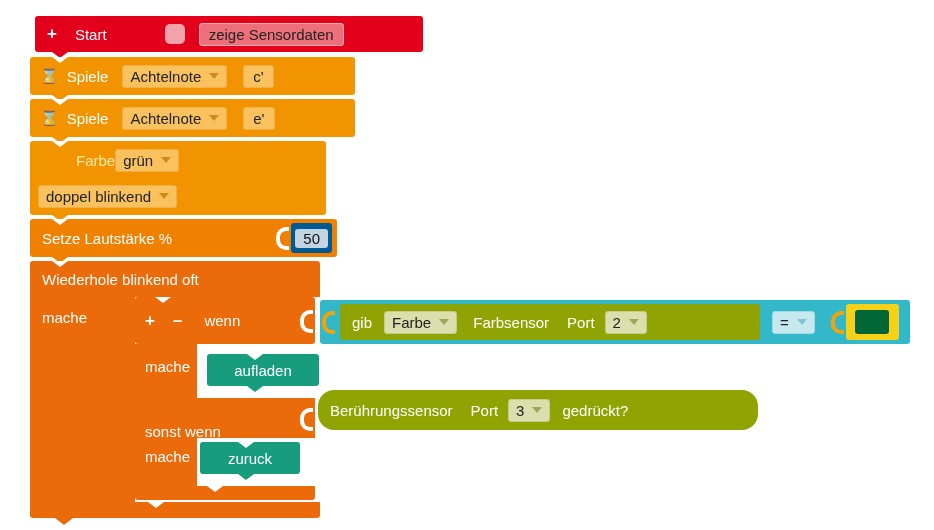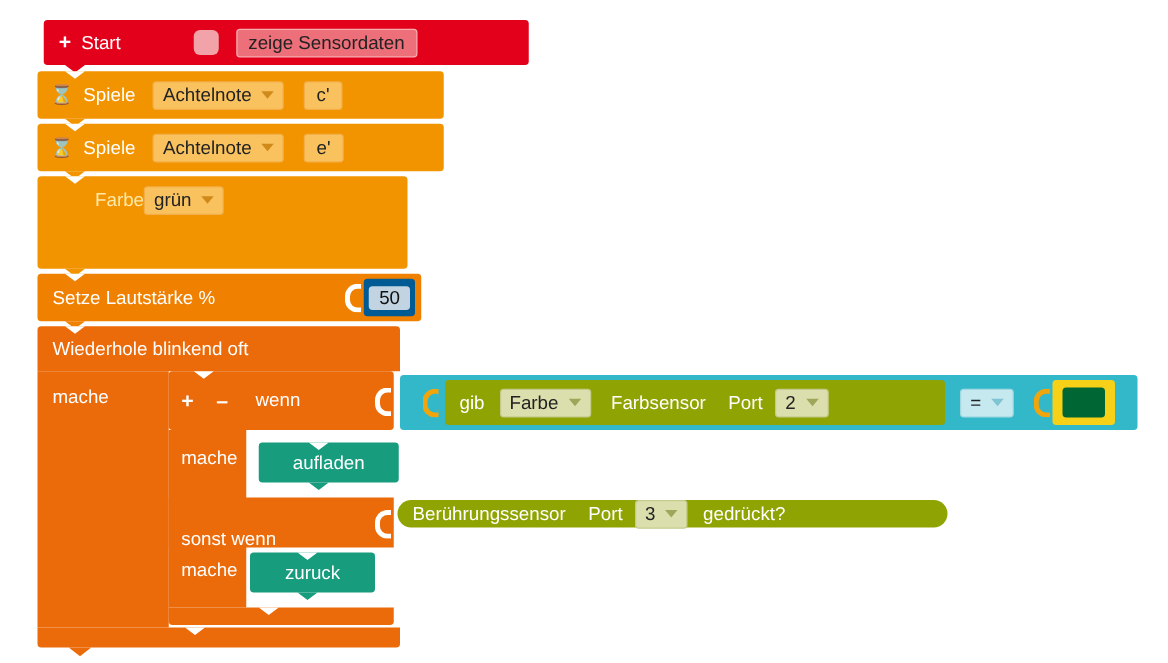--- a/index.html
+++ b/index.html
@@ -56,21 +56,21 @@
   .call-label{width:100%;text-align:center;}
 </style>
 </head>
 <body>
 
 <div class="workspace">
 
   <div class="block red" style="left:35px;top:16px;width:388px;height:36px;">
     <div class="hrow" style="padding:0 12px;">
       <span class="mut-btn">+</span>
-      <span class="lbl" style="margin-left:8px;">Start</span>
+      <span class="lbl" style="margin-left:18px;">Start</span>
       <span class="chk" style="margin-left:58px;"></span>
       <span class="toggle-field" style="margin-left:14px;">zeige Sensordaten</span>
     </div>
     <span class="tab" style="left:17px;border-top:6px solid #E2001A;"></span>
   </div>
 
   <div class="block orange" style="left:30px;top:57px;width:325px;height:38px;">
     <span class="notch" style="left:22px;"></span>
     <div class="hrow" style="padding:0 10px;">
       <span class="icon-glyph">⌛</span>
@@ -97,20 +97,26 @@
     </div>
     <span class="tab" style="left:22px;border-top:6px solid #F29400;"></span>
   </div>
 
   <div class="block orange" style="left:30px;top:141px;width:296px;height:74px;">
     <span class="notch" style="left:22px;"></span>
     <div class="hrow" style="height:38px;padding:0 8px 0 46px;">
       <span class="lbl farbe-label">Farbe</span>
       <span class="dd dd-orange" style="margin-left:0;">
         <span>grün</span>
+        <span class="dd-arrow arr-orange"></span>
+      </span>
+    </div>
+    <div class="hrow" style="height:34px;padding:0 8px;">
+      <span class="dd dd-orange">
+        <span>doppel blinkend</span>
         <span class="dd-arrow arr-orange"></span>
       </span>
     </div>
     <span class="tab" style="left:22px;border-top:6px solid #F29400;"></span>
   </div>
 
   <div class="block sound" style="left:30px;top:219px;width:307px;height:38px;">
     <span class="notch" style="left:22px;"></span>
     <div class="hrow" style="padding:0 5px 0 12px;">
       <span class="lbl">Setze Lautstärke %</span>
@@ -155,21 +161,21 @@
     <div class="hrow" style="padding:13px 10px;">
       <span class="lbl">sonst wenn</span>
     </div>
     <span class="socket" style="position:absolute;right:2px;top:10px;"></span>
   </div>
   <div class="block control" style="left:135px;top:486px;width:180px;height:14px;border-radius:0 0 3px 3px;">
     <span class="notch" style="left:72px;"></span>
   </div>
 
   <div class="block cyan" style="left:320px;top:300px;width:590px;height:44px;">
-    <div class="hrow" style="padding:0 18px;">
+    <div class="hrow" style="padding:0 2px;">
       <span class="socket socket-yellow"></span>
 
       <div class="block olive" style="position:static;display:flex;align-items:center;height:36px;
            margin-left:5px;width:420px;padding:0 12px;box-sizing:border-box;">
         <span class="lbl">gib</span>
         <span class="dd dd-olive" style="margin-left:12px;">
           <span>Farbe</span>
           <span class="dd-arrow arr-olive"></span>
         </span>
         <span class="lbl" style="margin-left:16px;">Farbsensor</span>
@@ -195,21 +201,21 @@
   </div>
 
   <div class="block teal" style="left:207px;top:354px;width:112px;height:32px;">
     <span class="notch" style="left:40px;"></span>
     <div class="hrow">
       <span class="lbl call-label">aufladen</span>
     </div>
     <span class="tab" style="left:40px;border-top:6px solid #179C7D;"></span>
   </div>
 
-  <div class="block olive" style="left:318px;top:400px;width:440px;height:22px;border-radius:16px;">
+  <div class="block olive" style="left:318px;top:390px;width:440px;height:40px;border-radius:16px;">
     <div class="hrow" style="padding:0 12px;">
       <span class="lbl">Berührungssensor</span>
       <span class="lbl" style="margin-left:18px;">Port</span>
       <span class="dd dd-olive" style="margin-left:10px;">
         <span>3</span>
         <span class="dd-arrow arr-olive"></span>
       </span>
       <span class="lbl" style="margin-left:12px;">gedrückt?</span>
     </div>
   </div>

